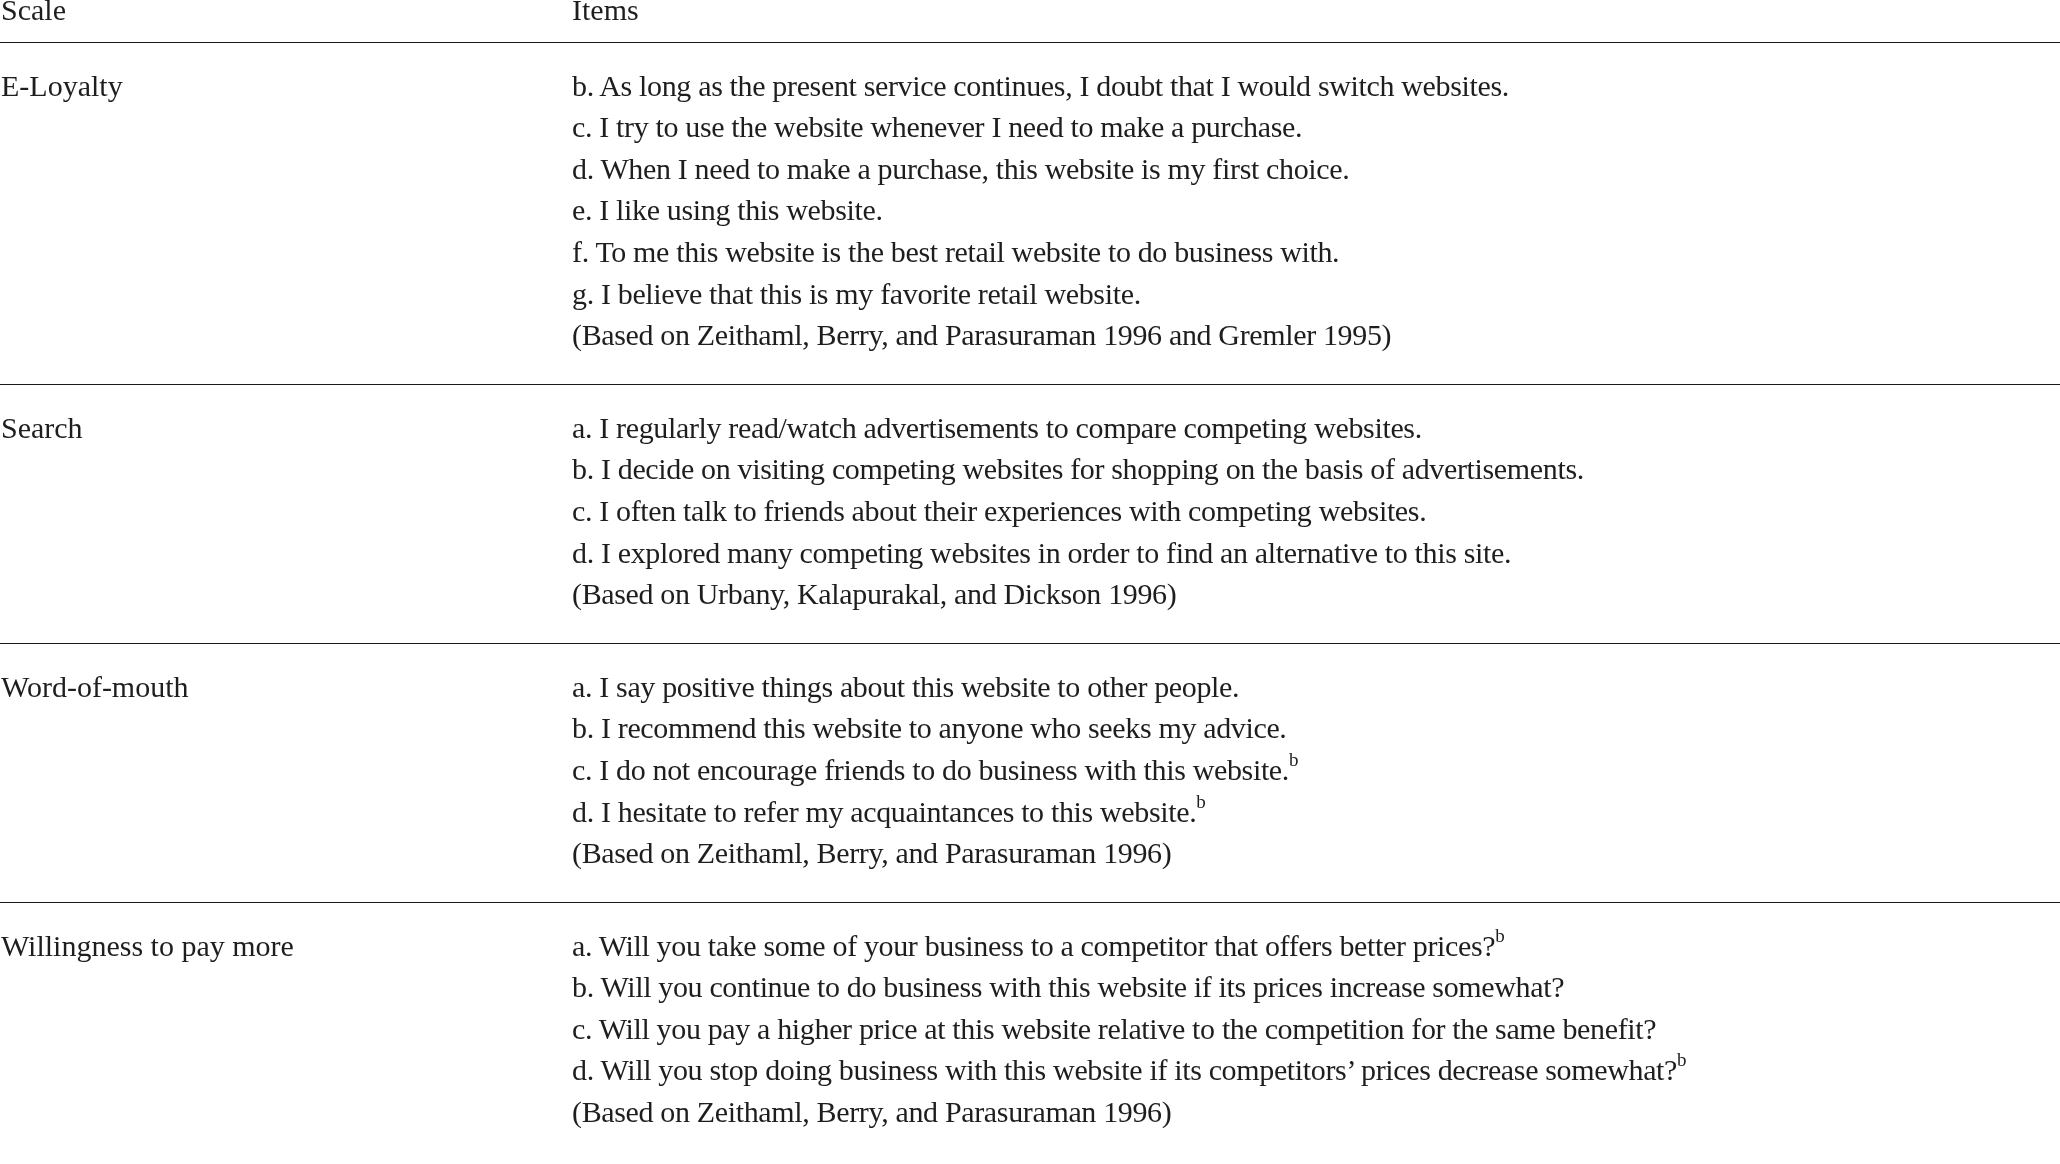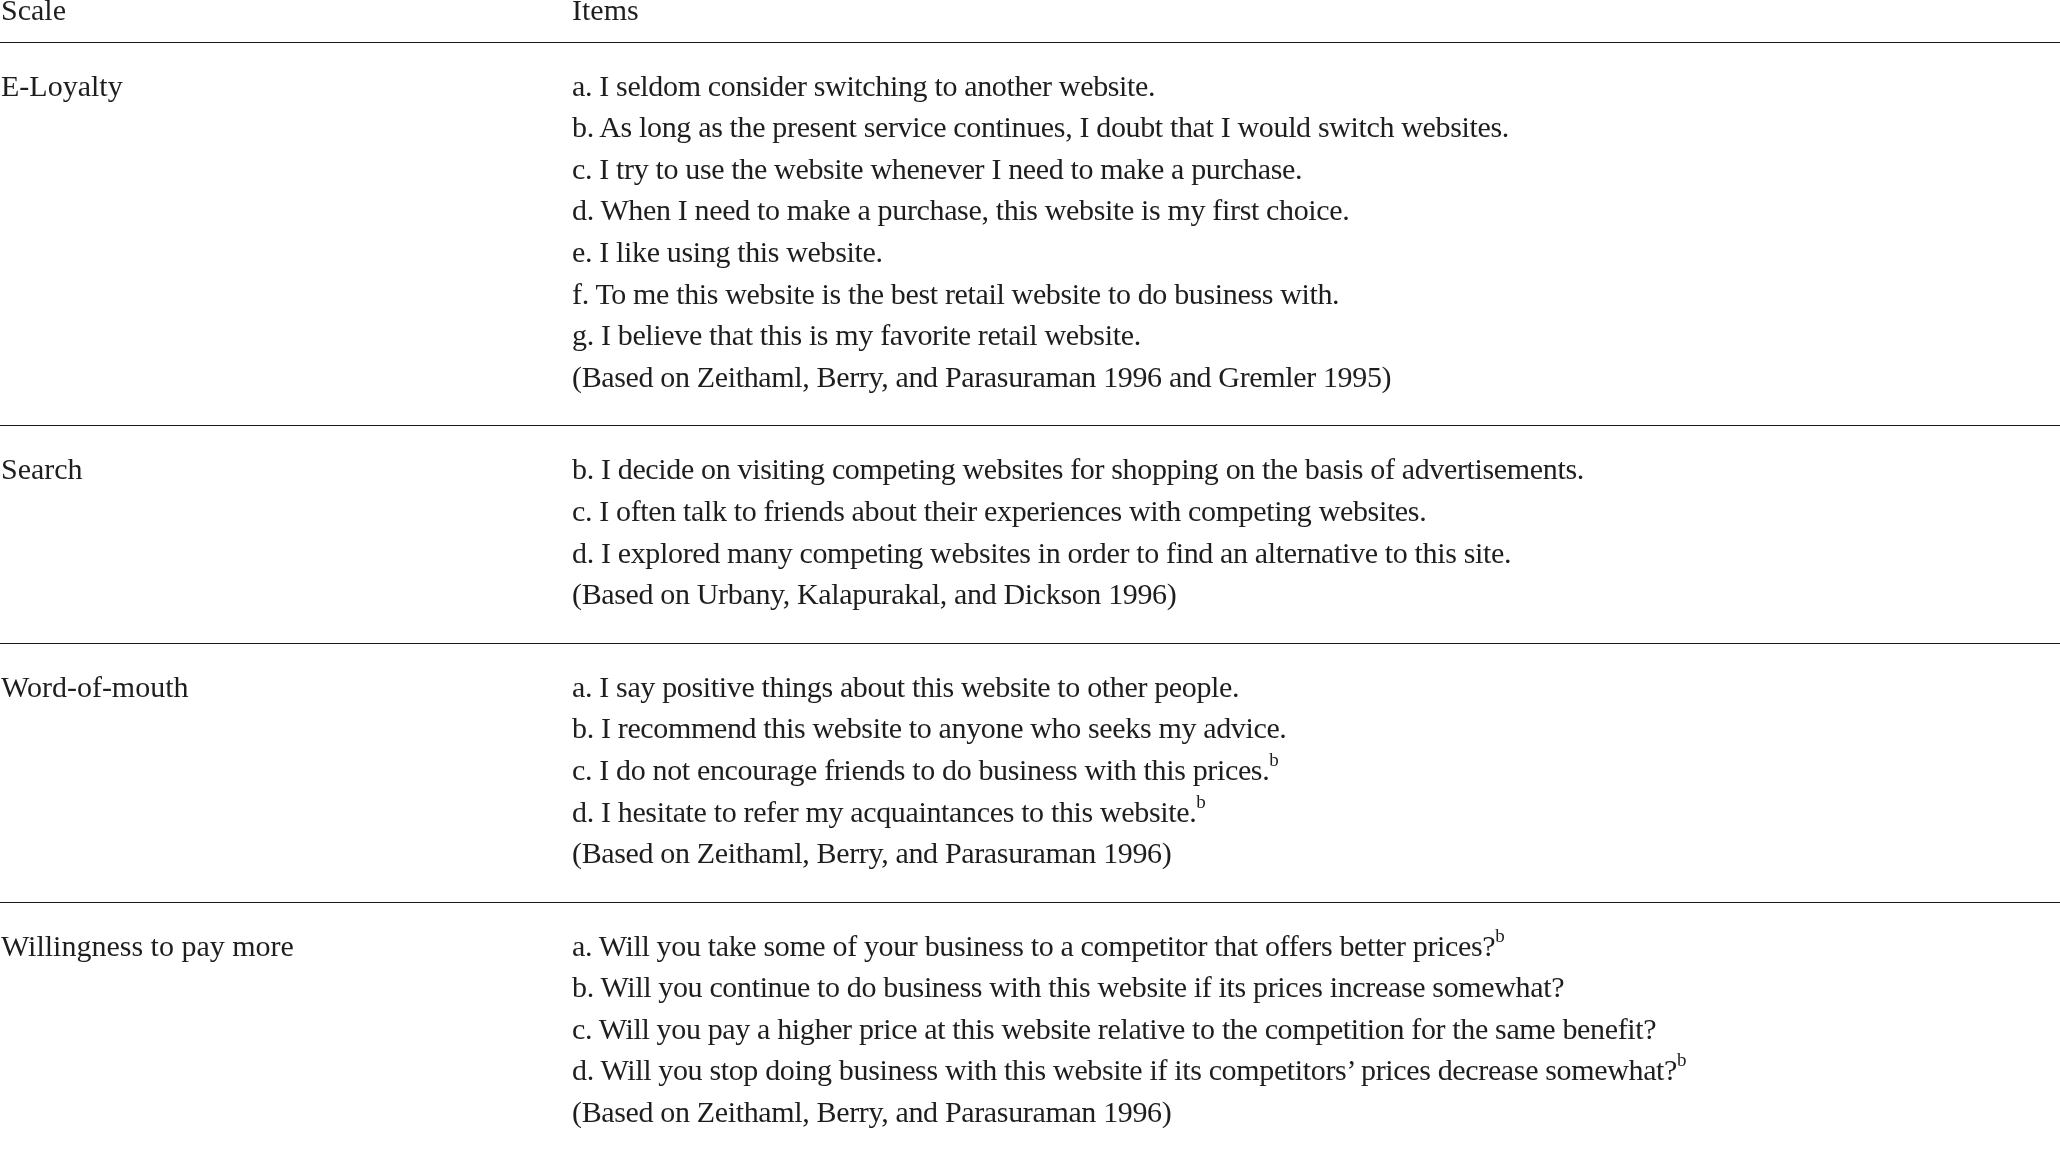--- a/index.html
+++ b/index.html
@@ -24,47 +24,47 @@
 <div class="table">
 
   <div class="row header">
     <div class="cell-scale">Scale</div>
     <div class="cell-items">Items</div>
   </div>
 
   <div class="row body">
     <div class="cell-scale">E-Loyalty</div>
     <div class="cell-items">
-      <span class="line"><span>a. I seldom consider switching to another website.</span></span>
       <span class="line"><span>b. As long as the present service continues, I doubt that I would switch websites.</span></span>
       <span class="line"><span>c. I try to use the website whenever I need to make a purchase.</span></span>
       <span class="line"><span>d. When I need to make a purchase, this website is my first choice.</span></span>
       <span class="line"><span>e. I like using this website.</span></span>
       <span class="line"><span>f. To me this website is the best retail website to do business with.</span></span>
       <span class="line"><span>g. I believe that this is my favorite retail website.</span></span>
       <span class="line">(Based on Zeithaml, Berry, and Parasuraman 1996 and Gremler 1995)</span>
     </div>
   </div>
 
   <div class="row body">
     <div class="cell-scale">Search</div>
     <div class="cell-items">
+      <span class="line"><span>a. I regularly read/watch advertisements to compare competing websites.</span></span>
       <span class="line"><span>b. I decide on visiting competing websites for shopping on the basis of advertisements.</span></span>
       <span class="line"><span>c. I often talk to friends about their experiences with competing websites.</span></span>
       <span class="line"><span>d. I explored many competing websites in order to find an alternative to this site.</span></span>
       <span class="line">(Based on Urbany, Kalapurakal, and Dickson 1996)</span>
     </div>
   </div>
 
   <div class="row body">
     <div class="cell-scale">Word-of-mouth</div>
     <div class="cell-items">
       <span class="line"><span>a. I say positive things about this website to other people.</span></span>
       <span class="line"><span>b. I recommend this website to anyone who seeks my advice.</span></span>
-      <span class="line"><span>c. I do not encourage friends to do business with this prices.</span><sup>b</sup></span>
+      <span class="line"><span>c. I do not encourage friends to do business with this website.</span><sup>b</sup></span>
       <span class="line"><span>d. I hesitate to refer my acquaintances to this website.</span><sup>b</sup></span>
       <span class="line">(Based on Zeithaml, Berry, and Parasuraman 1996)</span>
     </div>
   </div>
 
   <div class="row body last">
     <div class="cell-scale">Willingness to pay more</div>
     <div class="cell-items">
       <span class="line"><span>a. Will you take some of your business to a competitor that offers better prices?</span><sup>b</sup></span>
       <span class="line"><span>b. Will you continue to do business with this website if its prices increase somewhat?</span></span>

